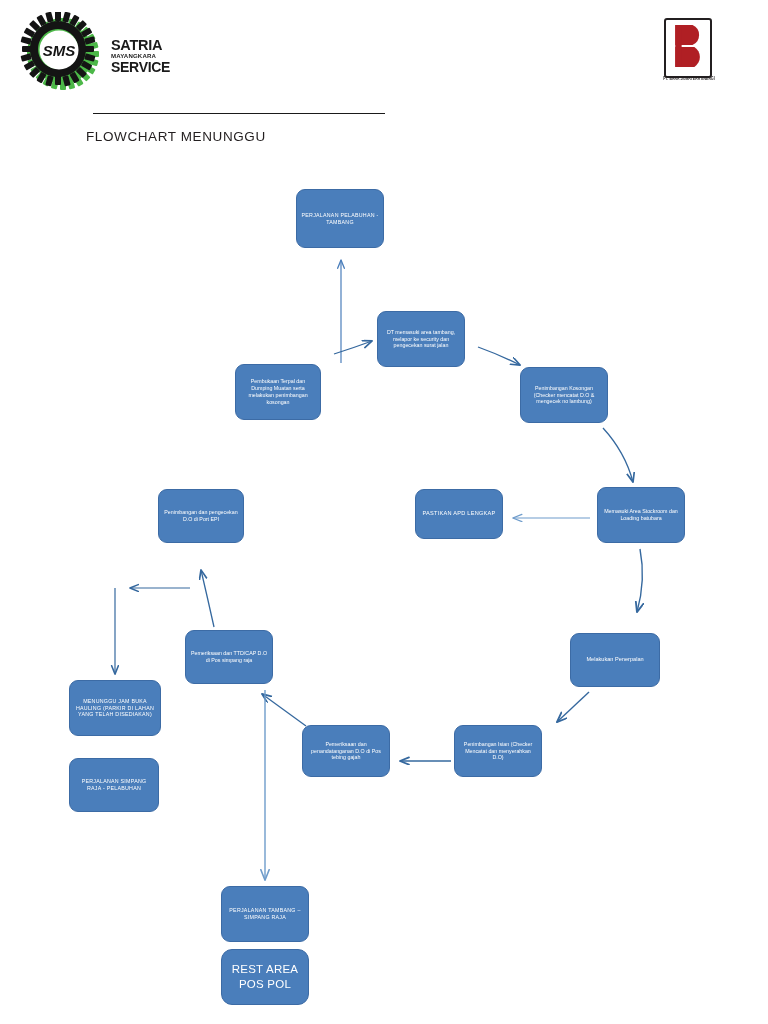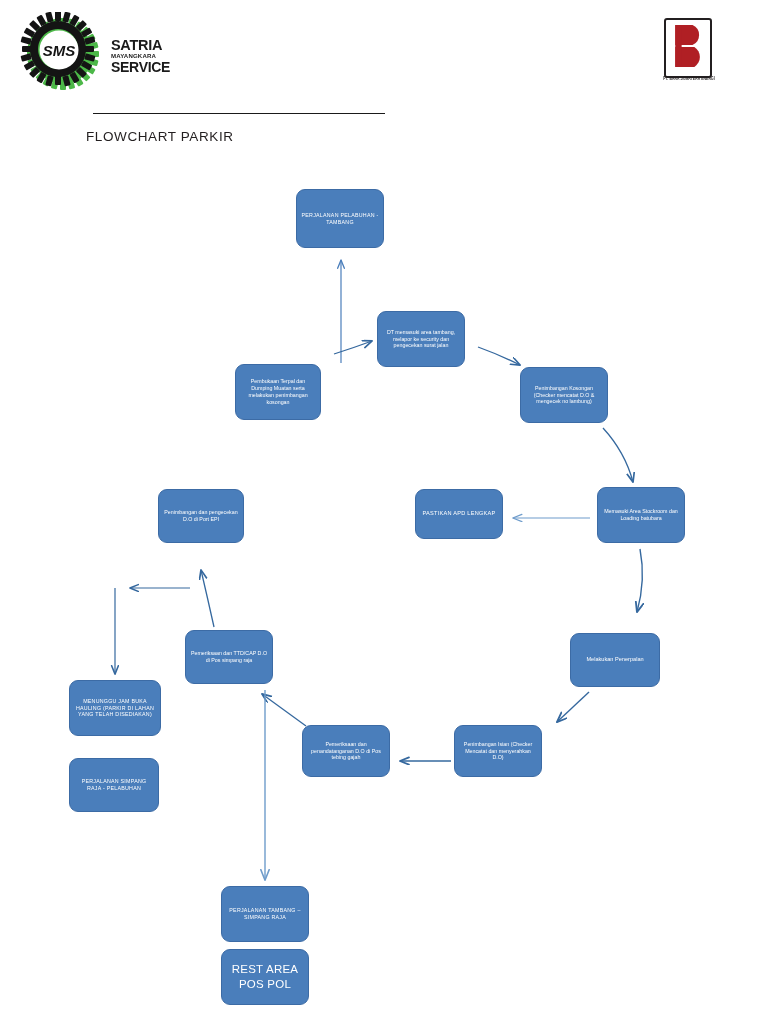--- a/index.html
+++ b/index.html
@@ -130,21 +130,21 @@
     display: flex;
     align-items: center;
     justify-content: center;
     text-align: center;
     padding: 2px 4px;
     line-height: 1.28;
     font-family: "Liberation Sans", sans-serif;
   }
   .txt-xs { font-size: 5.3px; }
   .txt-sm { font-size: 5.6px; }
-  .txt-lg { font-size: 11.5px; }
+  .txt-lg { font-size: 11.5px; border-radius: 11px; }
   .caps { letter-spacing: 0.25px; }
 
   
   #arrow-layer {
     position: absolute;
     left: 0;
     top: 0;
     width: 768px;
     height: 1024px;
     pointer-events: none;
@@ -234,21 +234,21 @@
       <svg viewBox="0 0 44 56" width="40" height="52" style="display:block;margin:0 auto;">
         <path d="M8 5 L27 5 A12 12 0 0 1 27 27 L8 27 Z" fill="#b01f24"></path>
         <path d="M8 29 L29 29 A13 13 0 0 1 29 51 L8 51 Z" fill="#b01f24"></path>
         <rect x="8" y="5" width="7" height="46" fill="#b01f24"></rect>
       </svg>
     </div>
     <div id="bse-caption">PT. BARA SUMATERA ENERGI</div>
   </div>
 
   <div id="title-rule"></div>
-  <div id="page-title">FLOWCHART PARKIR</div>
+  <div id="page-title">FLOWCHART MENUNGGU</div>
 
   <svg id="arrow-layer" viewBox="0 0 768 1024">
     <defs>
       <marker id="ah" markerWidth="9" markerHeight="9" refX="7.5" refY="3.2" orient="auto">
         <path d="M0.6,0.4 L7.6,3.2 L0.6,6.0" fill="none" stroke="#4a7ebb" stroke-width="1.1" stroke-linecap="round" stroke-linejoin="round"></path>
       </marker>
       <marker id="ahd" markerWidth="9" markerHeight="9" refX="7.5" refY="3.2" orient="auto">
         <path d="M0.6,0.4 L7.6,3.2 L0.6,6.0" fill="none" stroke="#35689e" stroke-width="1.3" stroke-linecap="round" stroke-linejoin="round"></path>
       </marker>
       <marker id="ahl" markerWidth="10" markerHeight="10" refX="8" refY="3.5" orient="auto">

